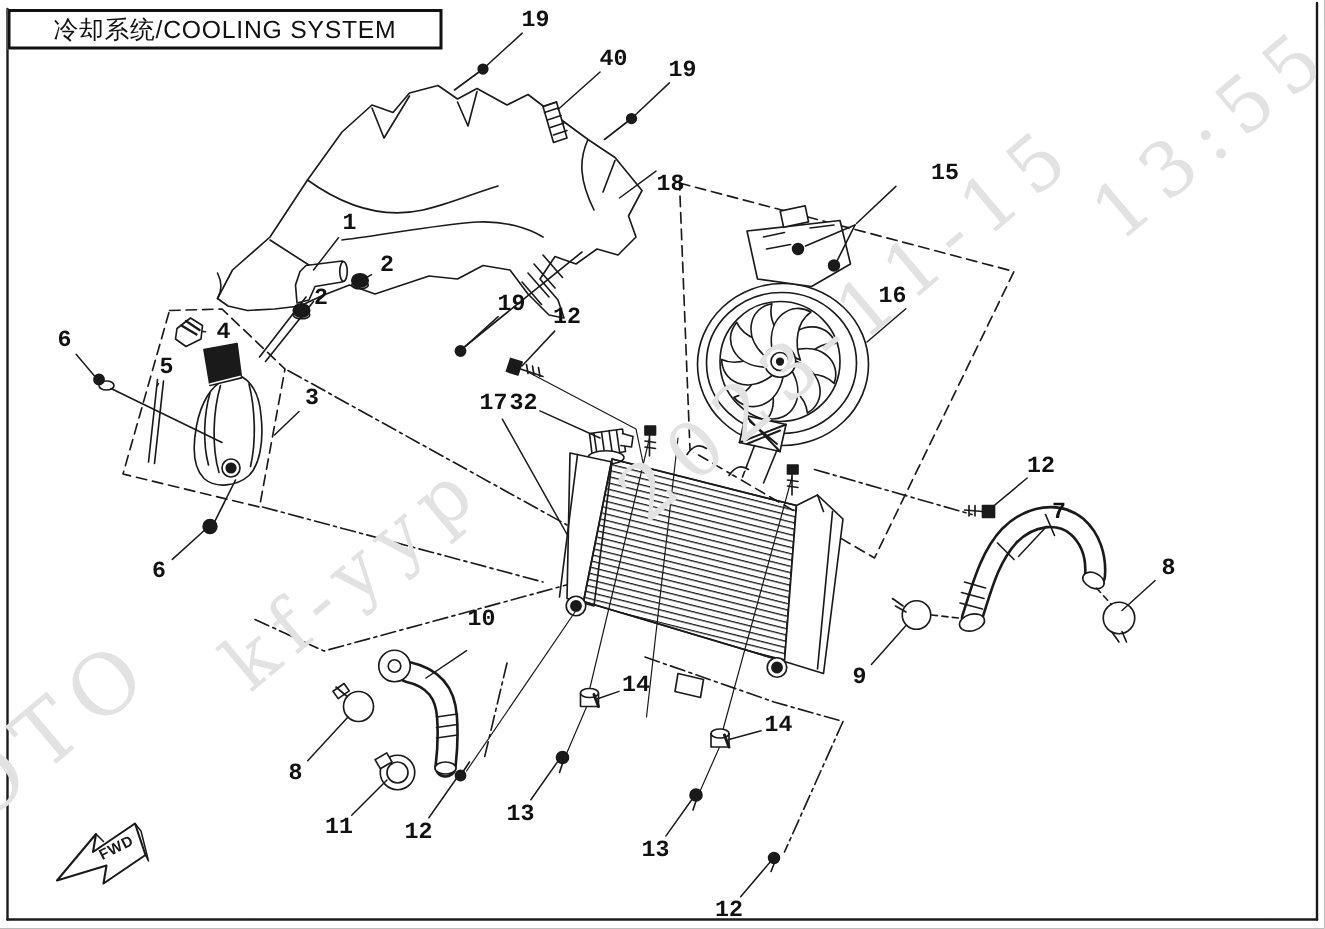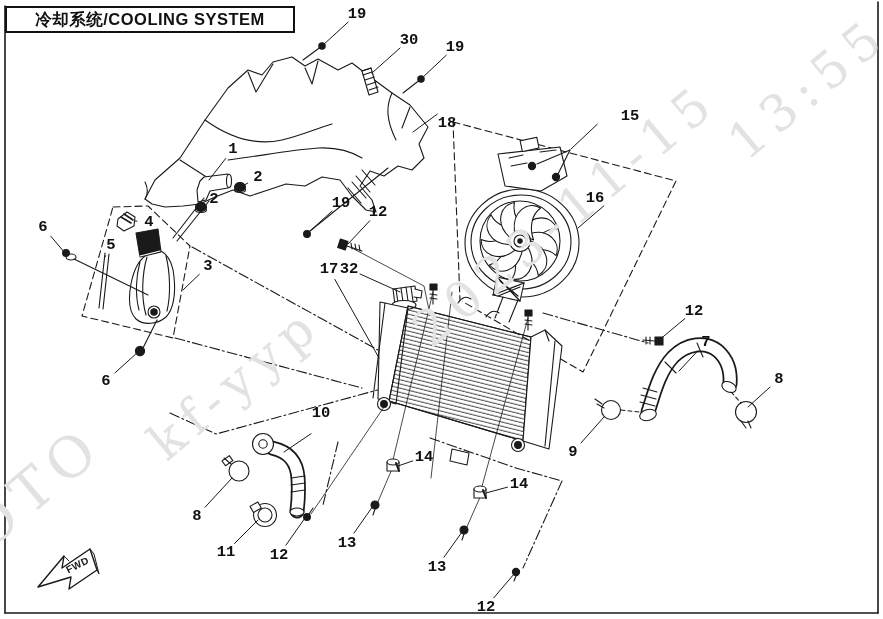--- a/index.html
+++ b/index.html
@@ -7,21 +7,21 @@
         font-family:"Liberation Sans",sans-serif;}
   #art{position:absolute;left:0;top:0;}
   .watermark{position:absolute;color:#e2e2e2;font-family:"DejaVu Serif",serif;
         white-space:nowrap;letter-spacing:9px;pointer-events:none;z-index:1;
         transform-origin:center center;}
   .callout{position:absolute;z-index:3;font-weight:bold;font-size:15.5px;color:#111;
         transform:translate(-50%,-52%);letter-spacing:0px;font-family:Liberation Mono, monospace;}
   #title-box{position:absolute;left:5px;top:6px;width:290px;height:27px;z-index:4;
         border:2px solid #111;box-sizing:border-box;background:#fff;
         display:flex;align-items:center;justify-content:center;}
-  #title-box span{font-weight:bold;font-size:16.5px;color:#111;letter-spacing:.5px;}
+  #title-box span{font-weight:normal;font-size:16.5px;color:#111;letter-spacing:.5px;}
   svg line,svg path,svg polyline,svg polygon,svg circle,svg ellipse,svg rect{vector-effect:none;}
 </style>
 </head>
 <body>
 
 <div id="page">
 
   <div id="title-box">
     <span>冷却系统/COOLING SYSTEM</span>
   </div>
@@ -286,21 +286,21 @@
         <line x1="353.8993462005548" y1="533.181699637672" x2="373" y2="506"></line>
         <line x1="234.48528137423858" y1="543.5147186257615" x2="258" y2="520"></line>
         <line x1="285.8993462005548" y1="545.181699637672" x2="305" y2="518"></line>
         <line x1="443.97485832462917" y1="557.2351983455192" x2="462" y2="532"></line>
         <line x1="493.76372937834117" y1="597.8498903755265" x2="514" y2="574"></line>
       </g>
   </svg>
 
   <div id="callout-layer">
       <div class="callout" style="left: 357px; top: 14px;">19</div>
-      <div class="callout" style="left: 409px; top: 40px;">30</div>
+      <div class="callout" style="left: 409px; top: 40px;">40</div>
       <div class="callout" style="left: 455px; top: 47px;">19</div>
       <div class="callout" style="left: 447px; top: 123px;">18</div>
       <div class="callout" style="left: 606px; top: 116px; margin-left: 24px;">15</div>
       <div class="callout" style="left: 595px; top: 198px;">16</div>
       <div class="callout" style="left: 233px; top: 149px;">1</div>
       <div class="callout" style="left: 258px; top: 177px;">2</div>
       <div class="callout" style="left: 214px; top: 199px;">2</div>
       <div class="callout" style="left: 341px; top: 203px;">19</div>
       <div class="callout" style="left: 378px; top: 212px;">12</div>
       <div class="callout" style="left: 43px; top: 227px;">6</div>

